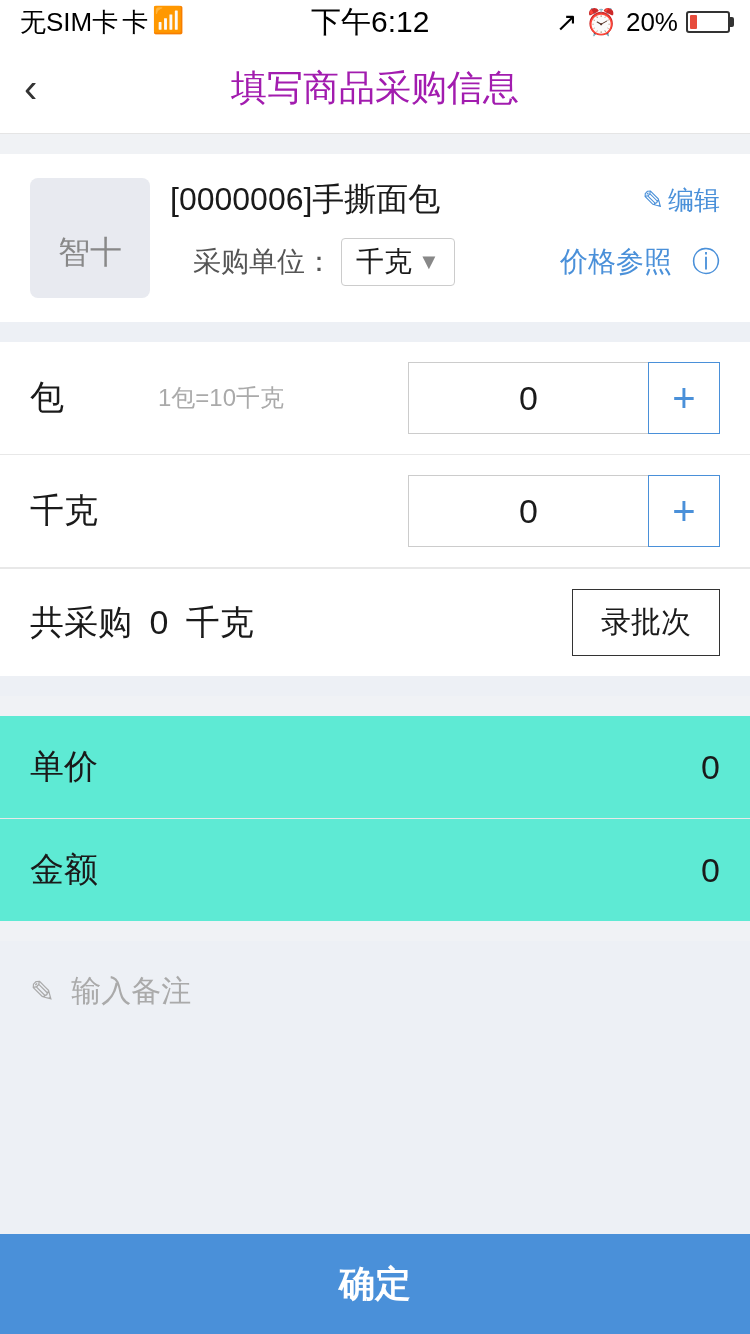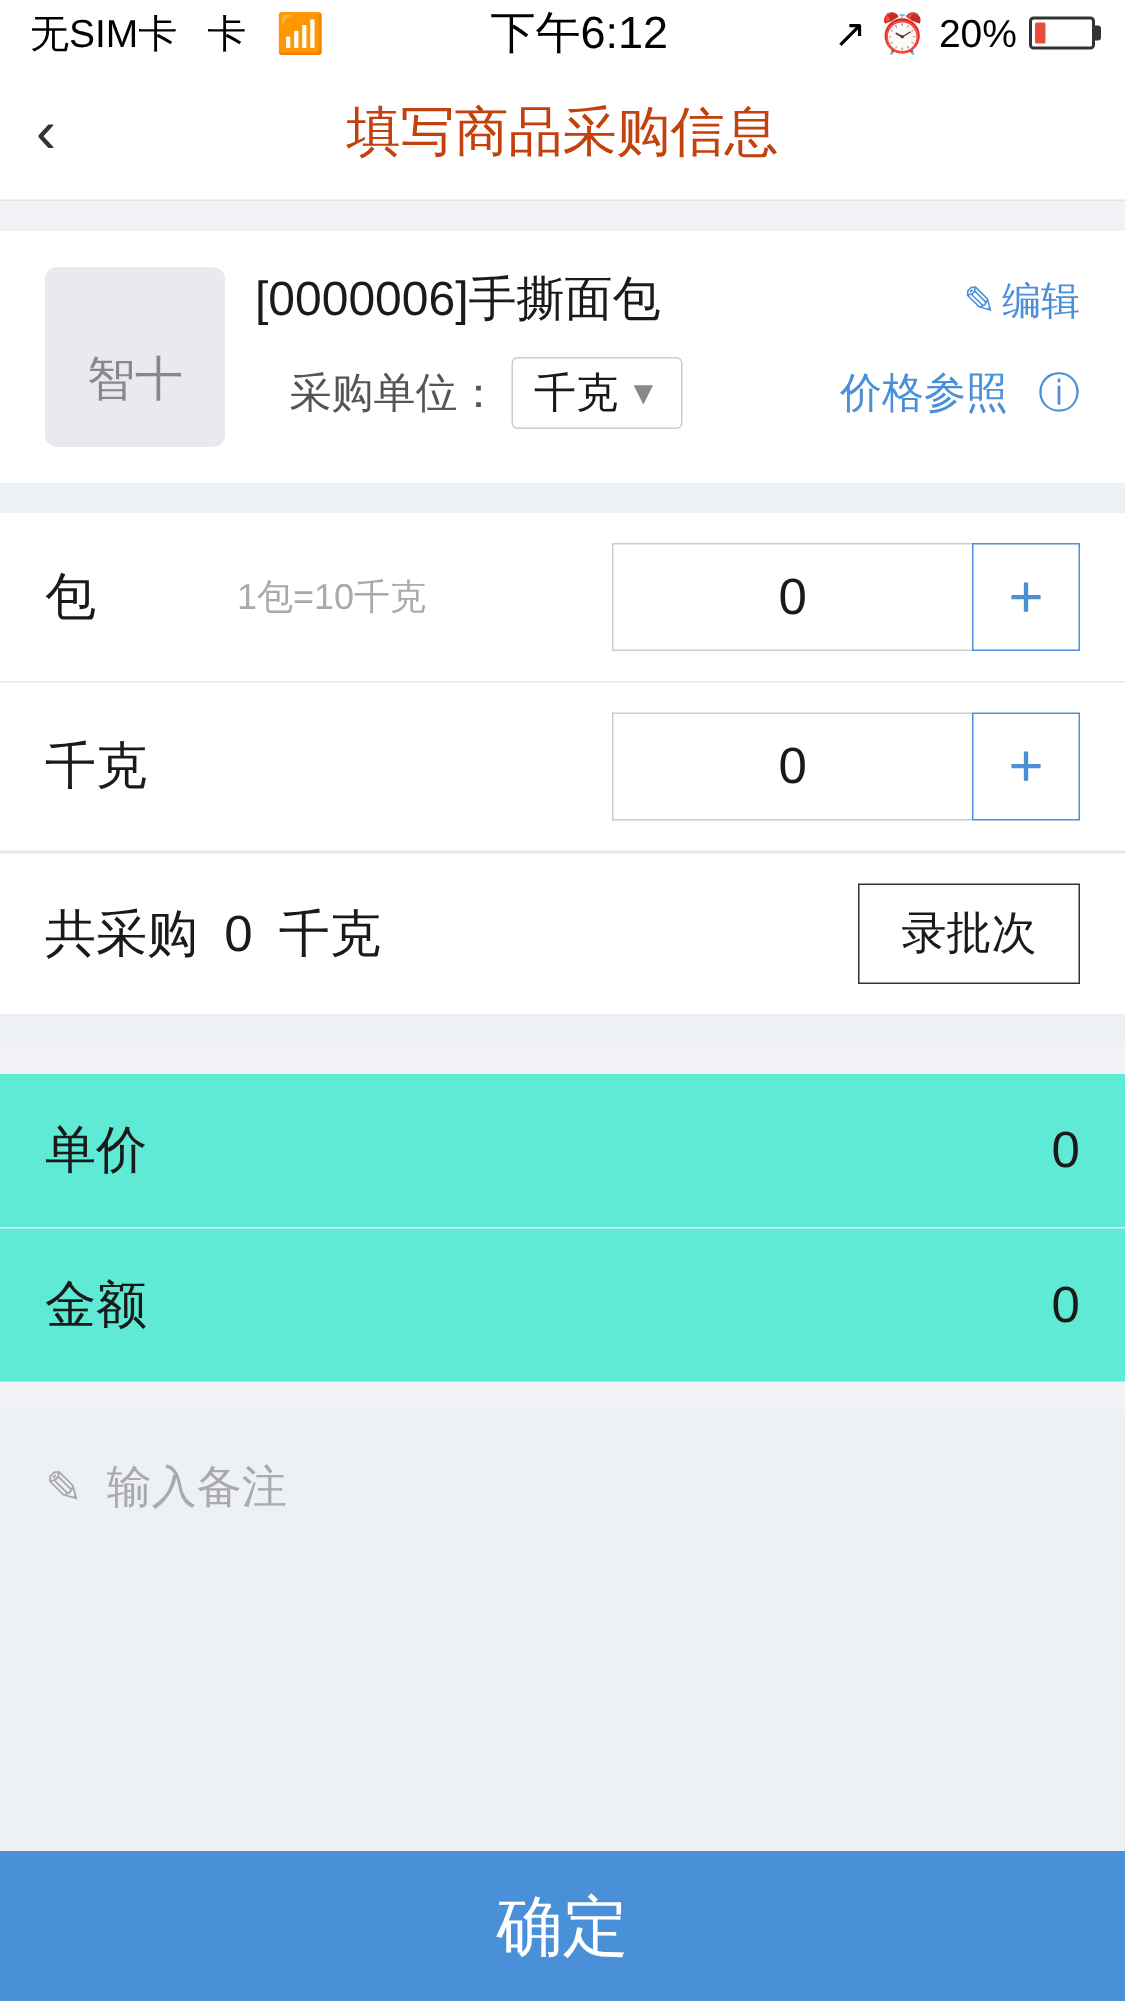--- a/index.html
+++ b/index.html
@@ -17,21 +17,21 @@
       width: 750px;
       height: 44px;
       background: #fff;
       display: flex;
       align-items: center;
       justify-content: space-between;
       padding: 0 20px;
       font-size: 28px;
       color: #000;
     }
-    .status-left { display: flex; align-items: center; gap: 20px; font-size: 26px; }
+    .status-left { display: flex; gap: 4px; font-size: 26px; }
     .status-center { font-size: 30px; font-weight: 500; }
     .status-right { display: flex; align-items: center; gap: 8px; font-size: 26px; }
     .battery-icon {
       display: inline-flex; align-items: center;
       border: 2px solid #333; border-radius: 3px;
       width: 44px; height: 22px; padding: 2px;
       position: relative;
     }
     .battery-icon::after {
       content: '';
@@ -52,21 +52,21 @@
       justify-content: center;
       position: relative;
       border-bottom: 1px solid #e5e5e5;
     }
     .nav-back {
       position: absolute; left: 24px;
       font-size: 40px; color: #333; cursor: pointer;
       display: flex; align-items: center;
     }
     .nav-title {
-      font-size: 36px; font-weight: 500; color: #c2410c;
+      font-size: 36px; font-weight: 500; color: #a21caf;
     }
 
     
     .product-card {
       background: #fff;
       padding: 24px 30px;
       margin-top: 20px;
       display: flex;
       align-items: flex-start;
       gap: 20px;
@@ -197,21 +197,21 @@
 
     
     .confirm-bar {
       position: fixed; bottom: 0; left: 0;
       width: 750px; height: 100px;
       background: #4a90d9;
       display: flex; align-items: center; justify-content: center;
       cursor: pointer;
     }
     .confirm-text {
-      font-size: 44px; color: #fff; font-weight: 400;
+      font-size: 36px; color: #fff; font-weight: 700;
     }
   </style>
 </head>
 <body>
 
 <div class="status-bar">
   <div class="status-left">
     <span>无SIM卡</span>
     <span>卡</span>
     <span>📶</span>

